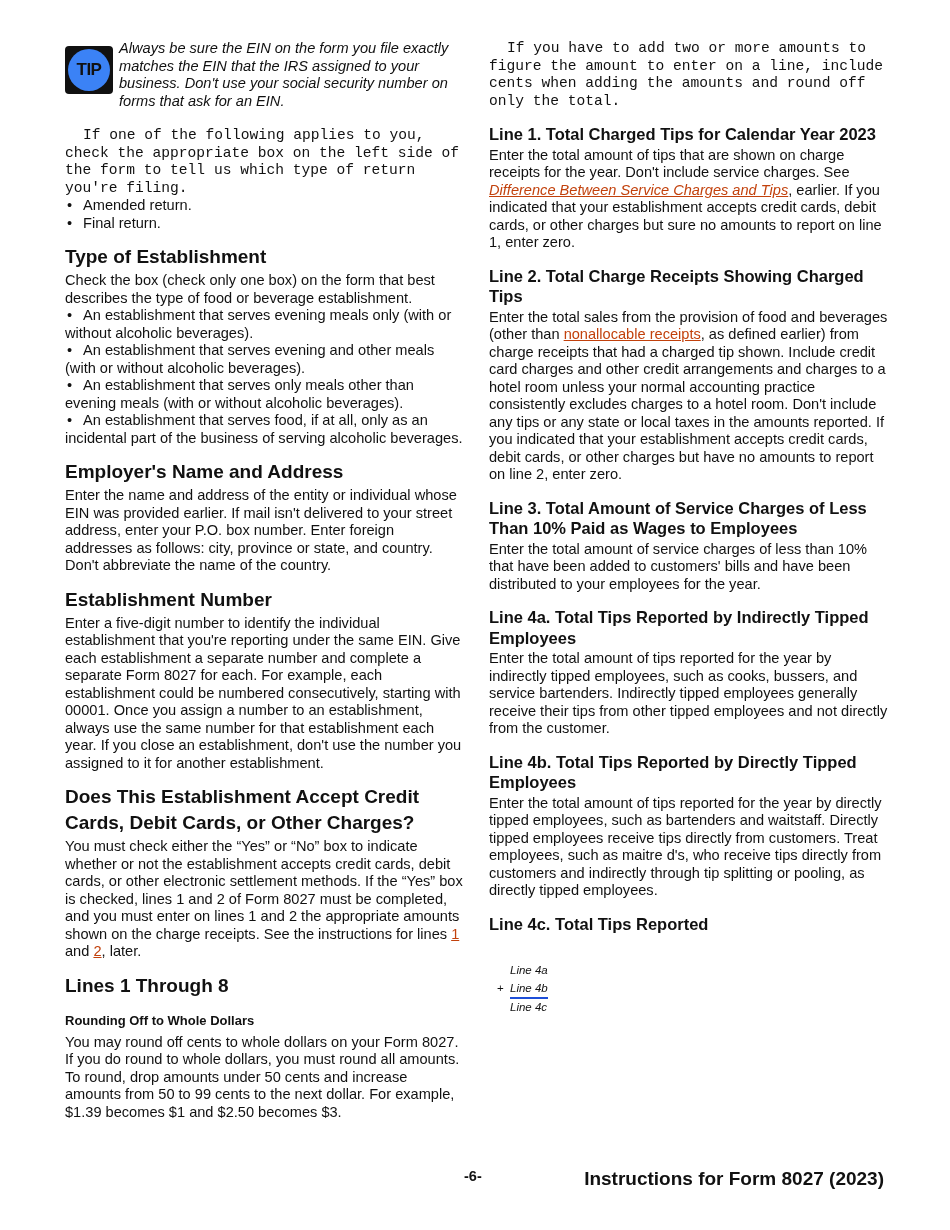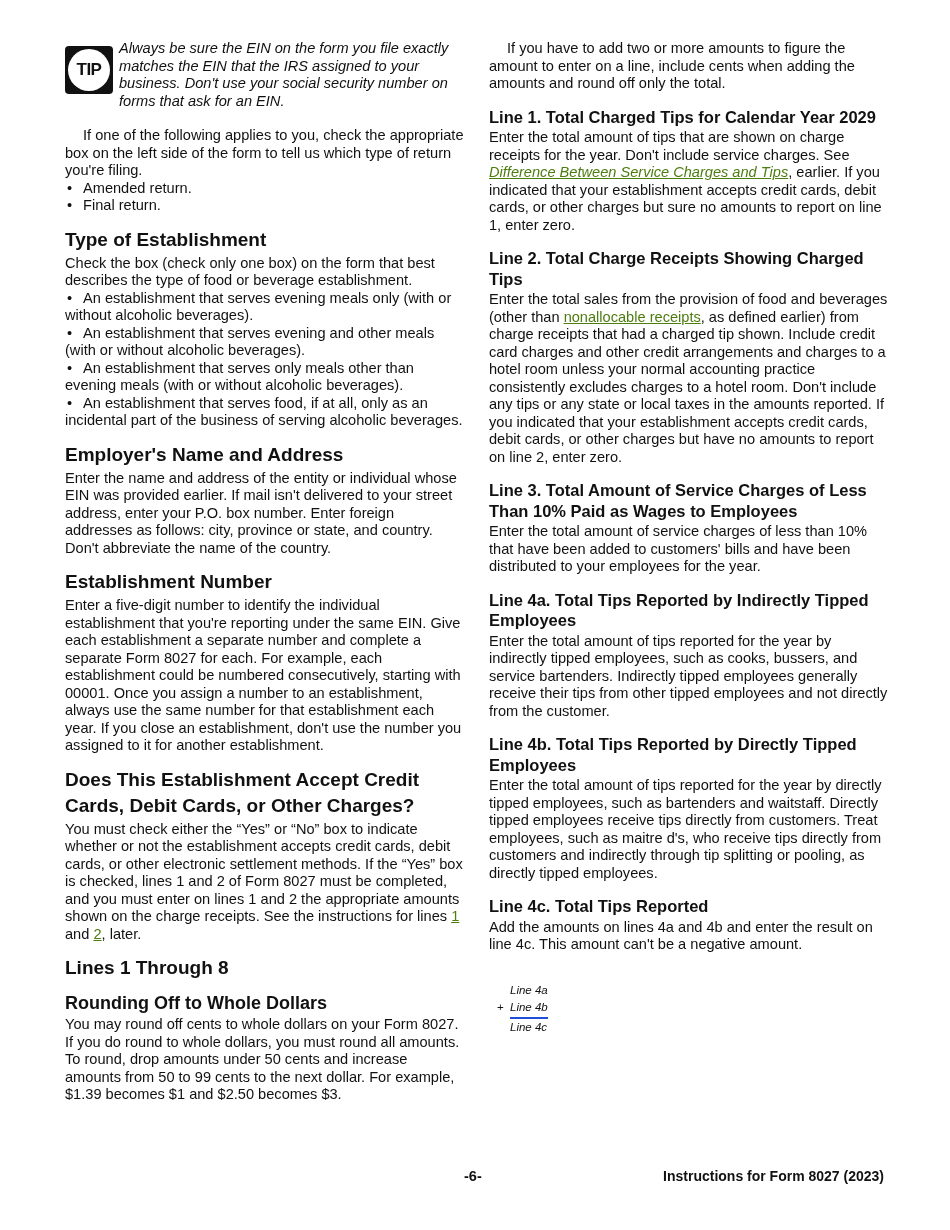--- a/index.html
+++ b/index.html
@@ -4,46 +4,46 @@
 <style>
   html, body { margin: 0; padding: 0; background: #ffffff; }
   body {
     width: 950px; height: 1230px; position: relative; overflow: hidden;
     font-family: "Liberation Sans", sans-serif; color: #111;
   }
   .col { position: absolute; top: 40px; width: 400px; font-size: 14.6px; line-height: 17.5px; }
   .col-left { left: 65px; }
   .col-right { left: 489px; width: 400px; }
   p { margin: 0; }
-  .indent { text-indent: 18px; }
+  .indent { text-indent: 18px; font-family: Liberation Mono, monospace; }
   .tip { position: relative; min-height: 70px; }
   .tip-icon {
     float: left; width: 48px; height: 48px; background: #111; border-radius: 4px;
     margin: 6px 6px 2px 0; display: flex; align-items: center; justify-content: center;
   }
   .tip-icon .circle {
-    width: 42px; height: 42px; border-radius: 50%; background: #ffffff;
+    width: 42px; height: 42px; border-radius: 50%; background: #3b82f6;
     display: flex; align-items: center; justify-content: center;
     font-weight: bold; font-size: 17px; color: #111; letter-spacing: -0.5px;
   }
   .tip-text { font-style: italic; }
   .bullet { padding-left: 0; }
   .bullet::before { content: "\2022"; display: inline-block; width: 16px; padding-left: 2px; }
   h2 { font-size: 19px; line-height: 26px; margin: 12px 0 2px 0; font-weight: bold; }
   h3 { font-size: 16.5px; line-height: 20.5px; margin: 14px 0 2px 0; font-weight: bold; }
-  h4 { font-size: 18px; line-height: 20px; margin: 14px 0 3px 0; font-weight: bold; }
-  a.link { color: #4d7c0f; text-decoration: underline; }
+  h4 { font-size: 13px; line-height: 20px; margin: 14px 0 3px 0; font-weight: bold; }
+  a.link { color: #c2410c; text-decoration: underline; }
   a.link.italic { font-style: italic; }
   .calc { margin: 28px 0 0 8px; font-size: 11.5px; line-height: 17.5px; }
   .calc-row { display: flex; }
   .calc-sign { width: 13px; }
   .calc-val { display: inline-block; font-style: italic; }
   .calc-val.underline { border-bottom: 2px solid #1d4ed8; }
   .footer-page { position: absolute; top: 1168px; left: 464px; font-weight: bold; font-size: 14.5px; }
-  .footer-title { position: absolute; top: 1168px; right: 66px; font-weight: bold; font-size: 14px; }
+  .footer-title { position: absolute; top: 1168px; right: 66px; font-weight: bold; font-size: 19px; }
 </style>
 </head>
 <body>
 
 <div class="col col-left">
   <div class="tip">
     <div class="tip-icon">
       <div class="circle">TIP</div>
     </div>
     <p class="tip-text">Always be sure the EIN on the form you file exactly matches the EIN that the IRS assigned to your business. Don't use your social security number on forms that ask for an EIN.</p>
@@ -70,37 +70,36 @@
   <p><span>You must check either the “Yes” or “No” box to indicate whether or not the establishment accepts credit cards, debit cards, or other electronic settlement methods. If the “Yes” box is checked, lines 1 and 2 of Form 8027 must be completed, and you must enter on lines 1 and 2 the appropriate amounts shown on the charge receipts. See the instructions for lines </span><a class="link">1</a><span> and </span><a class="link">2</a><span>, later.</span></p>
 
   <h2>Lines 1 Through 8</h2>
   <h4 style="margin-top:12px;">Rounding Off to Whole Dollars</h4>
   <p>You may round off cents to whole dollars on your Form 8027. If you do round to whole dollars, you must round all amounts. To round, drop amounts under 50 cents and increase amounts from 50 to 99 cents to the next dollar. For example, $1.39 becomes $1 and $2.50 becomes $3.</p>
 </div>
 
 <div class="col col-right">
   <p class="indent">If you have to add two or more amounts to figure the amount to enter on a line, include cents when adding the amounts and round off only the total.</p>
 
-  <h3>Line 1. Total Charged Tips for Calendar Year 2029</h3>
+  <h3>Line 1. Total Charged Tips for Calendar Year 2023</h3>
   <p><span>Enter the total amount of tips that are shown on charge receipts for the year. Don't include service charges. See </span><a class="link italic">Difference Between Service Charges and Tips</a><span>, earlier. If you indicated that your establishment accepts credit cards, debit cards, or other charges but sure no amounts to report on line 1, enter zero.</span></p>
 
   <h3>Line 2. Total Charge Receipts Showing Charged Tips</h3>
   <p><span>Enter the total sales from the provision of food and beverages (other than </span><a class="link">nonallocable receipts</a><span>, as defined earlier) from charge receipts that had a charged tip shown. Include credit card charges and other credit arrangements and charges to a hotel room unless your normal accounting practice consistently excludes charges to a hotel room. Don't include any tips or any state or local taxes in the amounts reported. If you indicated that your establishment accepts credit cards, debit cards, or other charges but have no amounts to report on line 2, enter zero.</span></p>
 
   <h3>Line 3. Total Amount of Service Charges of Less Than 10% Paid as Wages to Employees</h3>
   <p>Enter the total amount of service charges of less than 10% that have been added to customers' bills and have been distributed to your employees for the year.</p>
 
   <h3>Line 4a. Total Tips Reported by Indirectly Tipped Employees</h3>
   <p>Enter the total amount of tips reported for the year by indirectly tipped employees, such as cooks, bussers, and service bartenders. Indirectly tipped employees generally receive their tips from other tipped employees and not directly from the customer.</p>
 
   <h3>Line 4b. Total Tips Reported by Directly Tipped Employees</h3>
   <p>Enter the total amount of tips reported for the year by directly tipped employees, such as bartenders and waitstaff. Directly tipped employees receive tips directly from customers. Treat employees, such as maitre d's, who receive tips directly from customers and indirectly through tip splitting or pooling, as directly tipped employees.</p>
 
   <h3>Line 4c. Total Tips Reported</h3>
-  <p>Add the amounts on lines 4a and 4b and enter the result on line 4c. This amount can't be a negative amount.</p>
 
   <div class="calc">
     <div class="calc-row">
       <span class="calc-sign"></span>
       <span class="calc-val">Line 4a</span>
     </div>
     <div class="calc-row">
       <span class="calc-sign">+</span>
       <span class="calc-val underline">Line 4b</span>
     </div>

